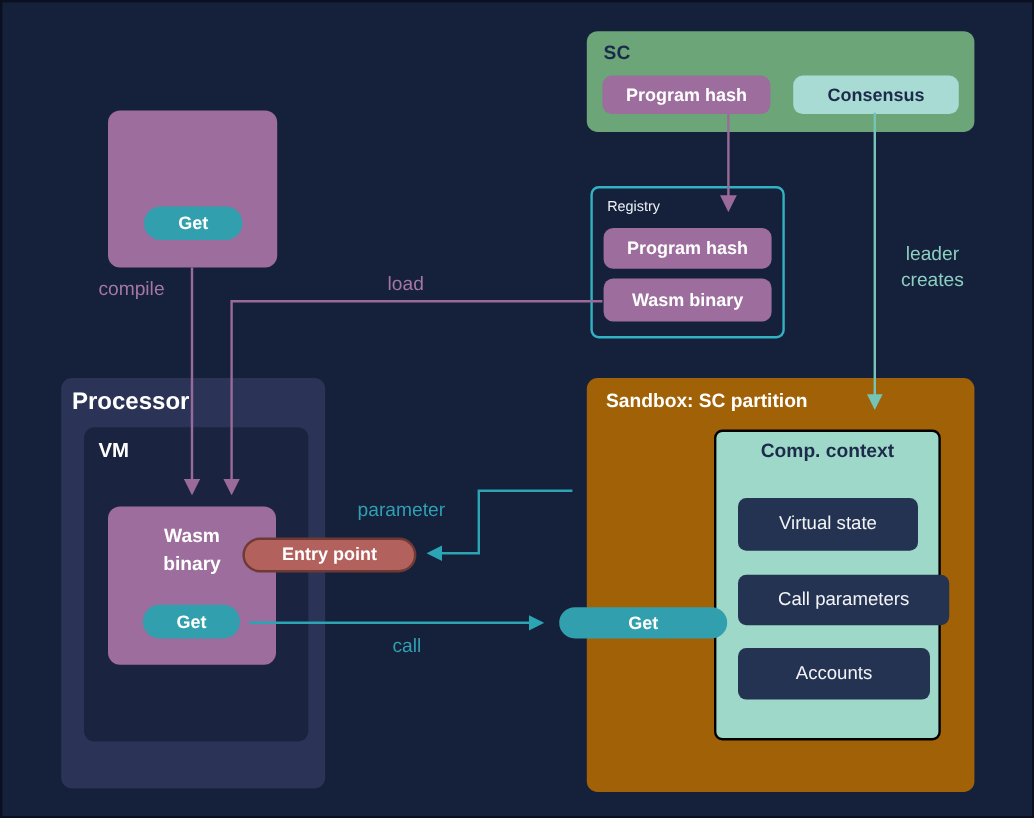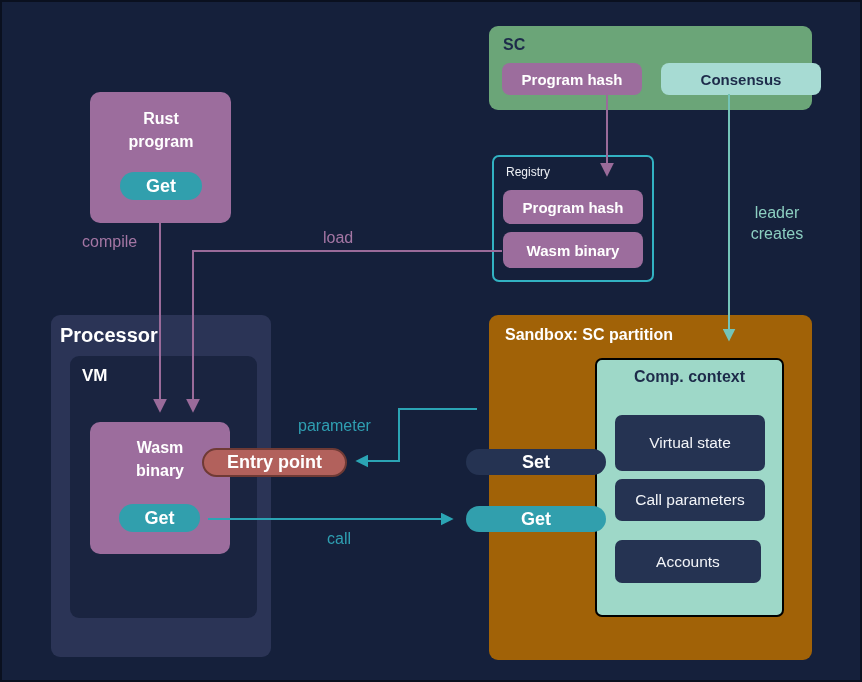--- a/index.html
+++ b/index.html
@@ -23,21 +23,21 @@
   .box-comp    { background:#9ed8c8; border:2px solid #000000; border-radius:7px; }
 
   .btn {
     display:flex; align-items:center; justify-content:center;
     font-weight:bold; font-size:15px; border-radius:8px;
   }
   .btn-purple { background:#9c6d9d; color:#ffffff; }
   .btn-lightteal { background:#a7dbd3; color:#1d2b4a; }
   .pill {
     display:flex; align-items:center; justify-content:center;
-    font-weight:bold; font-size:18px; border-radius:999px; color:#ffffff;
+    font-weight:bold; font-size:15px; border-radius:999px; color:#ffffff;
   }
   .pill-teal { background:#319fad; }
   .pill-navy { background:#253352; }
   .pill-entry { background:#b2615c; border:2.5px solid #6f3a35; }
 
   .inner-item {
     display:flex; align-items:center; justify-content:center;
     background:#253352; color:#f2f4f8; border-radius:7px;
     font-size:15.5px; font-weight:400;
   }
@@ -53,25 +53,24 @@
   .float { z-index:12; }
 </style>
 </head>
 <body>
 
 <div class="stage">
 
   <div class="abs box-green" style="left:487px; top:24px; width:323px; height:84px;">
     <div class="abs dark-title" style="left:14px; top:10px;">SC</div>
     <div class="abs btn btn-purple" style="left:13px; top:37px; width:140px; height:32px;">Program hash</div>
-    <div class="abs btn btn-lightteal" style="left:172px; top:37px; width:160px; height:32px;">Consensus</div>
+    <div class="abs btn btn-lightteal" style="left:172px; top:37px; width:138px; height:32px;">Consensus</div>
   </div>
 
   <div class="abs box-purple" style="left:88px; top:90px; width:141px; height:131px;">
-    <div class="abs node-title center-text" style="left:26px; top:15px; width:90px; line-height:23px;">Rust program</div>
     <div class="abs pill pill-teal" style="left:30px; top:80px; width:82px; height:28px;">Get</div>
   </div>
 
   <div class="abs box-outline" style="left:490px; top:153px; width:162px; height:127px;">
     <div class="abs" style="left:12px; top:8px; font-size:12px; color:#eef1f6;">Registry</div>
     <div class="abs btn btn-purple" style="left:9px; top:33px; width:140px; height:34px;">Program hash</div>
     <div class="abs btn btn-purple" style="left:9px; top:75px; width:140px; height:36px;">Wasm binary</div>
   </div>
 
   <div class="abs box-proc" style="left:49px; top:313px; width:220px; height:342px;">
@@ -85,27 +84,26 @@
         <div class="abs pill pill-teal" style="left:29px; top:82px; width:81px; height:28px;">Get</div>
       </div>
     </div>
   </div>
 
   <div class="abs box-red" style="left:487px; top:313px; width:323px; height:345px;">
     <div class="abs node-title" style="left:16px; top:11px;">Sandbox: SC partition</div>
 
     <div class="abs box-comp" style="left:106px; top:43px; width:189px; height:259px;">
       <div class="abs dark-title center-text" style="left:0; top:8px; width:100%;">Comp. context</div>
-      <div class="abs inner-item" style="left:18px; top:55px; width:150px; height:56px;">Virtual state</div>
-      <div class="abs inner-item" style="left:18px; top:119px; width:150px; height:42px;">Call parameters</div>
-      <div class="abs inner-item" style="left:18px; top:180px; width:146px; height:43px;text-align:right;">Accounts</div>
+      <div class="abs inner-item" style="left:18px; top:55px; width:150px; height:44px;">Virtual state</div>
+      <div class="abs inner-item" style="left:18px; top:119px; width:176px; height:42px;">Call parameters</div>
+      <div class="abs inner-item" style="left:18px; top:180px; width:160px; height:43px;text-align:right;">Accounts</div>
     </div>
   </div>
 
-  <div class="abs pill pill-navy float" style="left:464px; top:447px; width:140px; height:26px;">Set</div>
   <div class="abs pill pill-teal float" style="left:464px; top:504px; width:140px; height:26px;">Get</div>
 
   <div class="abs pill pill-entry float" style="left:200px; top:446px; width:145px; height:29px;">Entry point</div>
 
   <svg class="edges" width="862" height="682">
     <defs>
       <marker id="arrow-purple" markerUnits="userSpaceOnUse" markerWidth="14" markerHeight="14" viewBox="0 0 10 10" refX="8" refY="5" orient="auto">
         <path d="M0,0 L10,5 L0,10 Z" fill="#9a6b9a"></path>
       </marker>
       <marker id="arrow-teal" markerUnits="userSpaceOnUse" markerWidth="13" markerHeight="13" viewBox="0 0 10 10" refX="8" refY="5" orient="auto">

